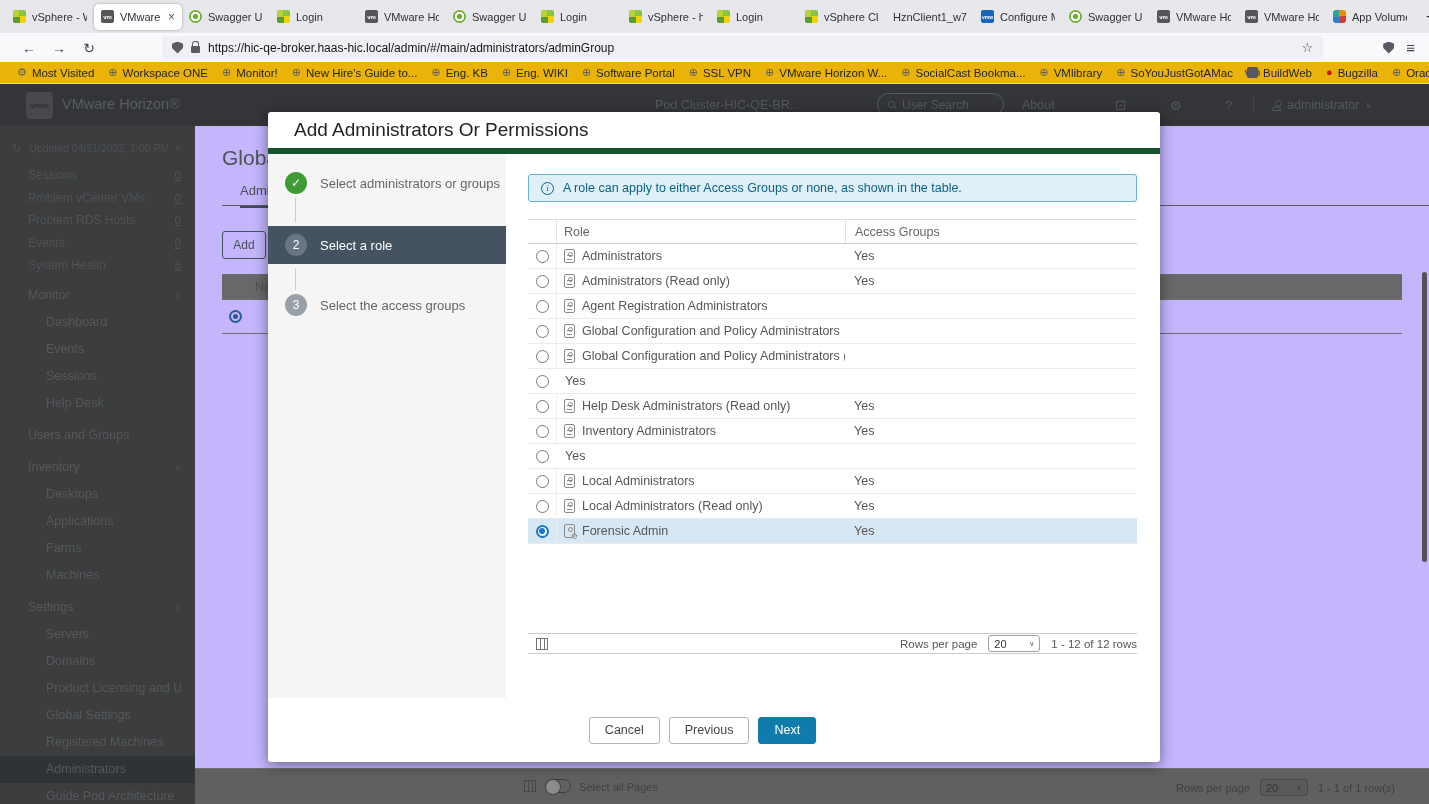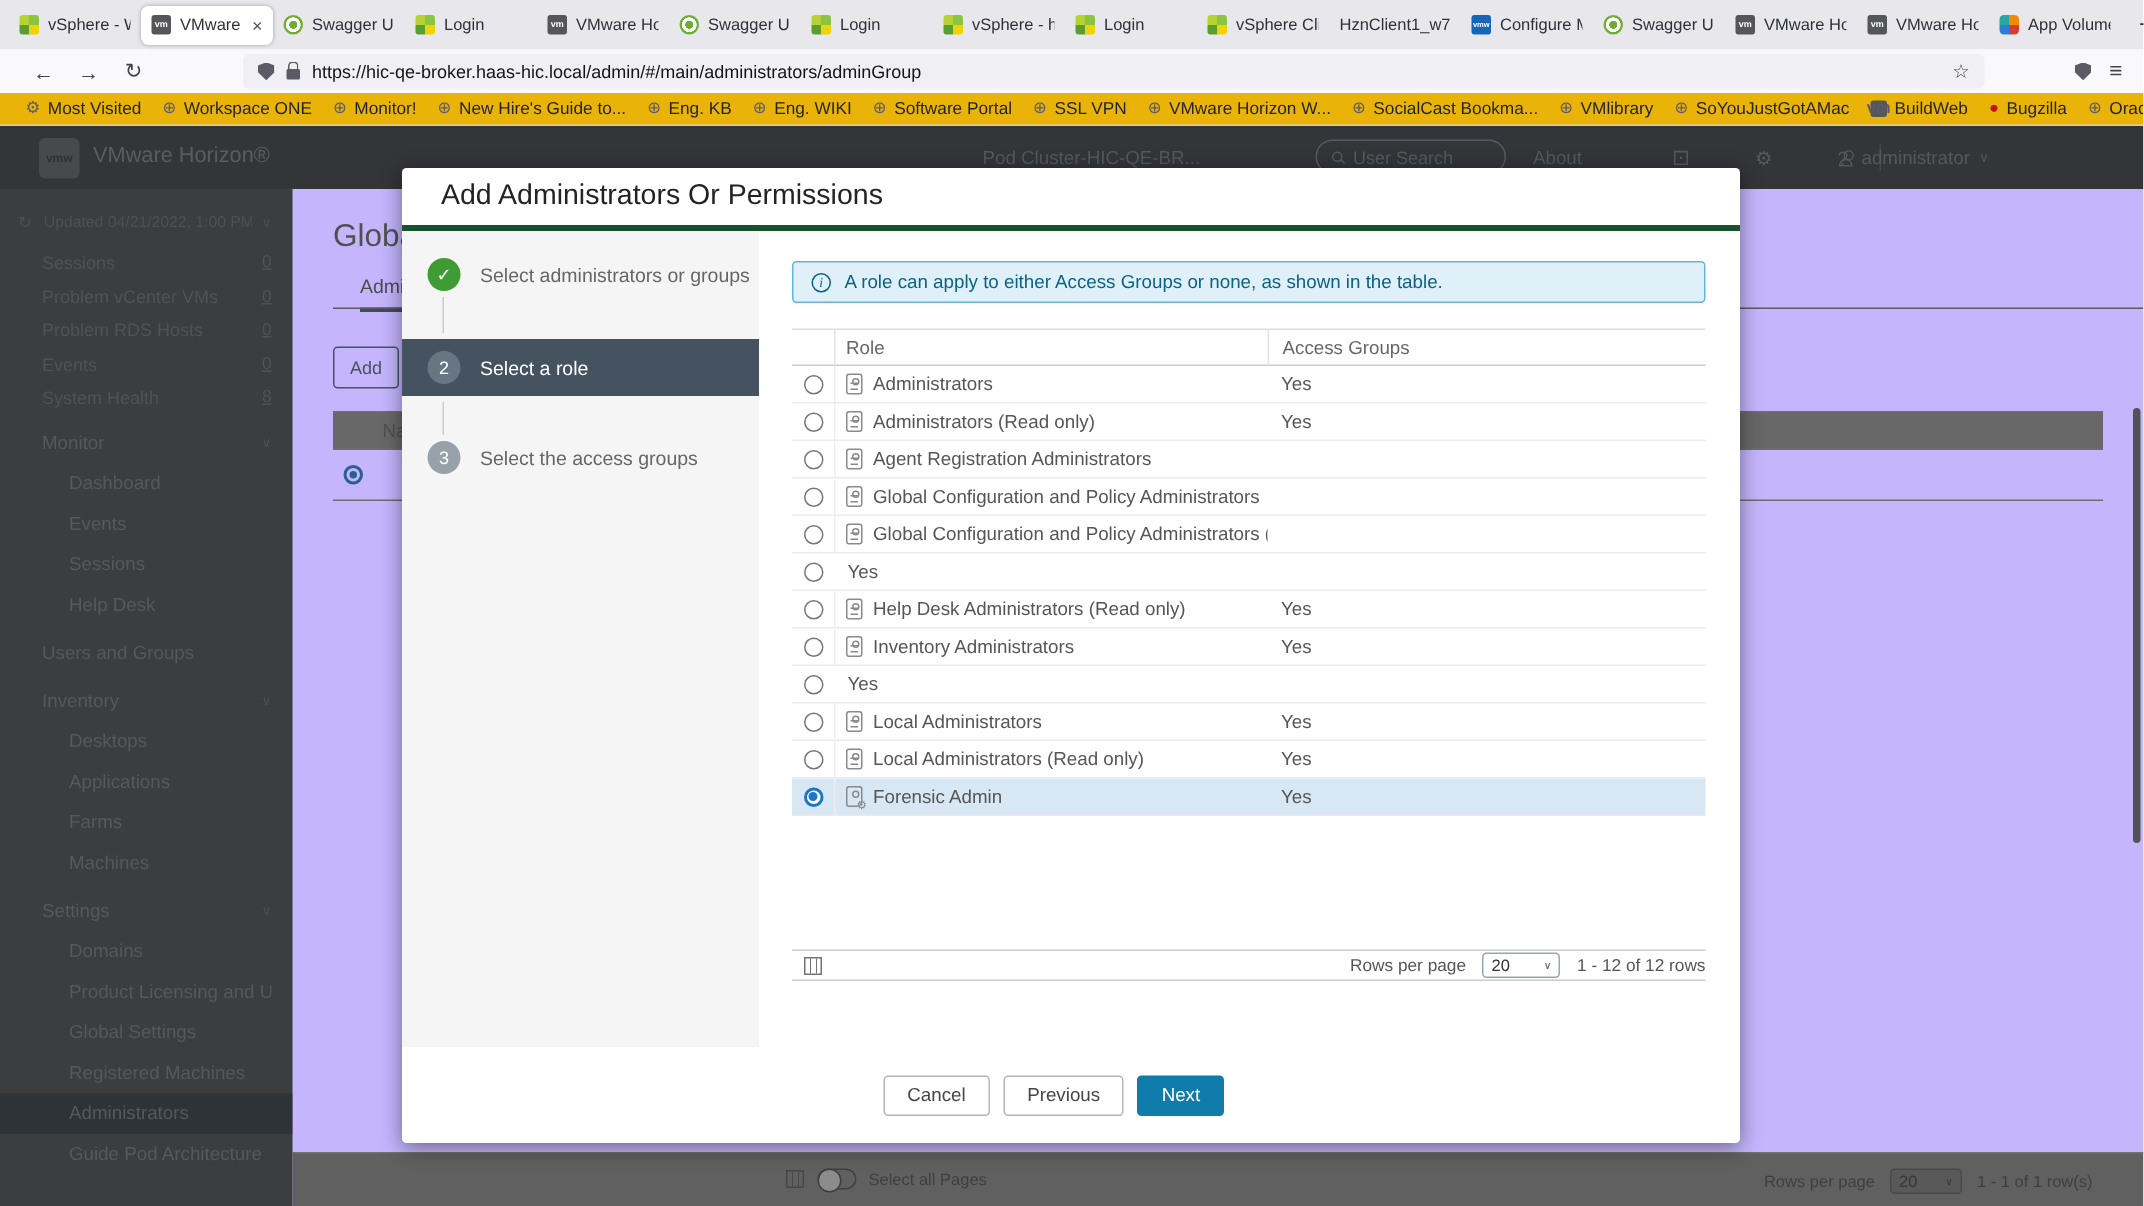--- a/index.html
+++ b/index.html
@@ -50,21 +50,21 @@
   .app-header{position:absolute;top:0;left:0;right:0;height:42px;background:#333538}
   .logo-box{position:absolute;left:26px;top:8px;width:27px;height:27px;background:#47494c;border-radius:4px;color:#2f3134;font-size:8px;font-weight:bold;display:flex;align-items:center;justify-content:center}
   .brand{position:absolute;left:62px;top:12px;font-size:14.5px;color:#5a5d60}
   .pod{position:absolute;left:655px;top:14px;font-size:12.5px;color:#55585c}
   .hsearch{position:absolute;left:877px;top:9px;width:127px;height:23px;border:1px solid #565c61;border-radius:12px;display:flex;align-items:center;gap:7px;padding:0 10px;color:#545a5f;font-size:12px}
   .mag{width:7px;height:7px;border:1px solid #545a5f;border-radius:50%;position:relative;flex:none}
   .mag::after{content:"";position:absolute;width:4px;height:1px;background:#545a5f;transform:rotate(45deg);right:-3px;bottom:-1px}
   .habout{position:absolute;left:1022px;top:14px;font-size:12.5px;color:#55585c}
   .hicon{position:absolute;top:15px;color:#55585c;font-size:13px;line-height:1}
   .hdivider{position:absolute;left:1253px;top:12px;width:1px;height:18px;background:#45484b}
-  .huser{position:absolute;left:1226px;top:14px;display:flex;align-items:center;gap:6px;font-size:12.5px;color:#55585c}
+  .huser{position:absolute;left:1272px;top:14px;display:flex;align-items:center;gap:6px;font-size:12.5px;color:#55585c}
   .person{width:9px;height:5px;border:1px solid #55585c;border-radius:4px 4px 0 0;position:relative;margin-top:6px}
   .person::before{content:"";position:absolute;top:-7px;left:2px;width:5px;height:5px;border:1px solid #55585c;border-radius:50%}
 
   .sidebar{position:absolute;top:42px;bottom:0;left:0;width:195px;background:#3b3d3f;overflow:hidden;padding-top:6px}
   .side-item{display:flex;align-items:center;height:27px;padding:0 14px 0 28px;color:#56585a;font-size:12.5px;gap:6px;white-space:nowrap}
   .side-item.updated{height:32px;font-size:10.5px;color:#4e5052;padding-left:12px}
   .side-item.updated::before{content:"\21BB";font-size:11px;margin-right:2px}
   .side-item.stat{height:22.5px;font-size:12px;color:#505254}
   .side-label{flex:1;overflow:hidden}
   .side-value{text-decoration:underline;font-size:11.5px}
@@ -89,21 +89,21 @@
   .ufoot{position:absolute;left:195px;right:0;bottom:0;height:36px;background:#606060;border-top:1px solid #717171}
   .ufoot-colicon{position:absolute;left:329px;top:11px;width:12px;height:12px;border:1px solid #454748;background:linear-gradient(90deg,transparent 0 3px,#454748 3px 4px,transparent 4px 7px,#454748 7px 8px,transparent 8px)}
   .utoggle{position:absolute;left:350px;top:10px;width:26px;height:14px;border:1px solid #3e4040;border-radius:8px}
   .utoggle::after{content:"";position:absolute;left:-1px;top:-1px;width:14px;height:14px;border:1px solid #3e4040;border-radius:50%;background:#8c8c8c}
   .ufoot-label{position:absolute;left:384px;top:12px;font-size:11px;color:#3e4040}
   .ufoot-right{position:absolute;right:34px;top:10px;display:flex;align-items:center;gap:10px;font-size:11px;color:#3e4040}
   .usel{width:48px;height:17px;border:1px solid #474a4c;border-radius:3px;background:#595959;display:flex;align-items:center;justify-content:space-between;padding:0 5px;color:#353739}
 
   
   .modal{position:absolute;left:268px;top:28px;width:892px;height:650px;background:#fff;border-radius:3px;box-shadow:0 3px 14px rgba(0,0,0,.45);display:flex;flex-direction:column;z-index:10}
-  .m-title{height:42px;padding:0 26px;display:flex;align-items:center;font-size:19px;color:#232323;border-bottom:4px solid #14532d;flex:none}
+  .m-title{height:42px;padding:0 26px;display:flex;align-items:center;font-size:19px;color:#232323;border-bottom:6px solid #14532d;flex:none}
   .m-body{flex:1;display:flex;min-height:0}
   .m-steps{width:238px;background:#f5f5f5;position:relative;flex:none}
   .sline{position:absolute;left:27px;width:1px;background:#ccc}
   .step{position:absolute;left:0;right:0;display:flex;align-items:center;gap:13px;padding-left:17px}
   .step .slabel{font-size:13px;color:#666}
   .scircle{width:22px;height:22px;border-radius:50%;color:#fff;font-size:12px;display:flex;align-items:center;justify-content:center;flex:none}
   .step-done .scircle{background:#3f9c35}
   .step-active{background:#45525f;height:38px;top:72px}
   .step-active .scircle{background:#687684}
   .step-active .slabel{color:#fff}
@@ -460,20 +460,24 @@
         <span class="side-label">Machines</span>
 
       </div>
 
       <div class="side-item group">
         <span class="side-label">Settings</span>
 
         <span class="side-chev">∨</span>
       </div>
 
+      <div class="side-item child">
+        <span class="side-label">Servers</span>
+
+      </div>
 
       <div class="side-item child">
         <span class="side-label">Domains</span>
 
       </div>
 
       <div class="side-item child">
         <span class="side-label">Product Licensing and Usage</span>
 
       </div>

